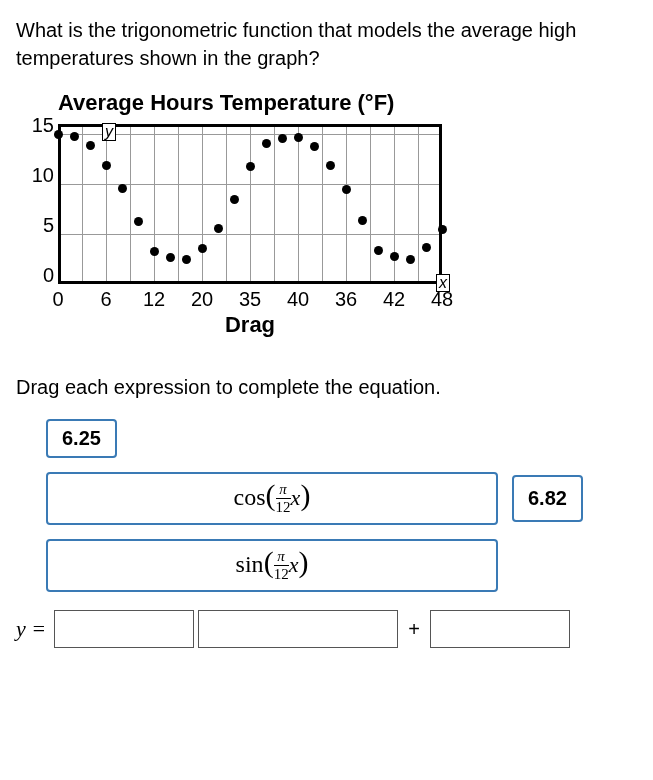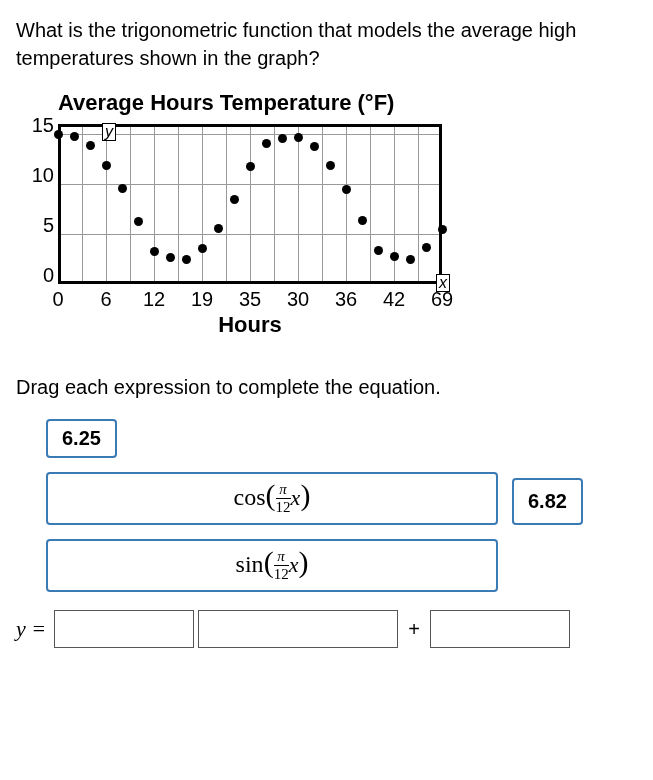--- a/index.html
+++ b/index.html
@@ -154,21 +154,21 @@
       border: 2px solid #3a7ab5;
       border-radius: 4px;
       background: #fff;
       padding: 10px 14px;
       font-size: 20px;
       font-weight: bold;
       cursor: pointer;
     }
     .wide-rows {
       display: flex;
-      align-items: flex-end;
+      align-items: center;
       gap: 14px;
       margin-left: 30px;
       margin-bottom: 14px;
     }
 
     .trig-expr .fn {
       font-family: 'Times New Roman', Times, serif;
       font-size: 24px;
     }
     .trig-expr .paren {
@@ -290,29 +290,29 @@
         <div class="data-point" style="left: 384px; top: 105px;"></div>
       </div>
     <span class="axis-label-y">y</span>
     <span class="axis-label-x">x</span>
   </div>
 
   <div class="x-ticks">
     <span style="left:0%">0</span>
     <span style="left:12.5%">6</span>
     <span style="left:25%">12</span>
-    <span style="left:37.5%">19</span>
+    <span style="left:37.5%">20</span>
     <span style="left:50%">35</span>
-    <span style="left:62.5%">30</span>
+    <span style="left:62.5%">40</span>
     <span style="left:75%">36</span>
     <span style="left:87.5%">42</span>
-    <span style="left:100%">69</span>
-  </div>
-
-  <div class="x-axis-title">Hours</div>
+    <span style="left:100%">48</span>
+  </div>
+
+  <div class="x-axis-title">Drag</div>
 </div>
 
 <div class="instruction">Drag each expression to complete the equation.</div>
 
 <div class="chips-row">
   <div class="chip">6.25</div>
 </div>
 
 <div class="wide-rows">
   <div class="chip chip-wide">

